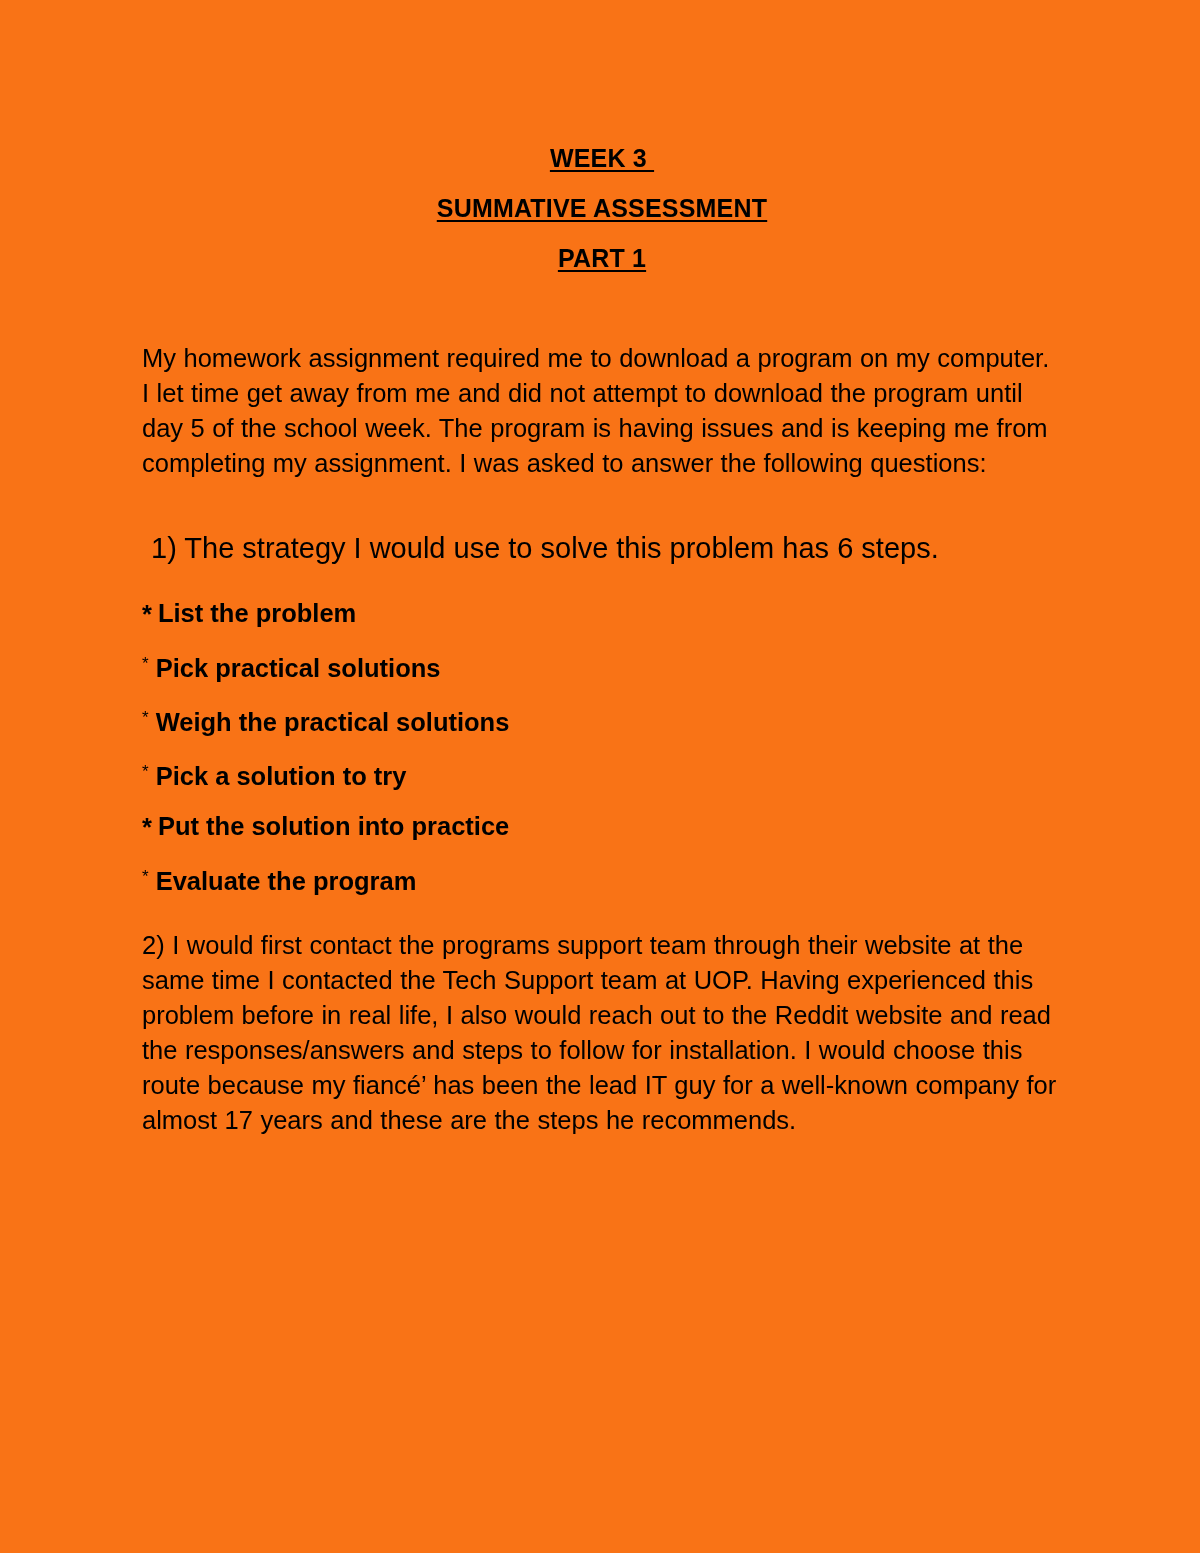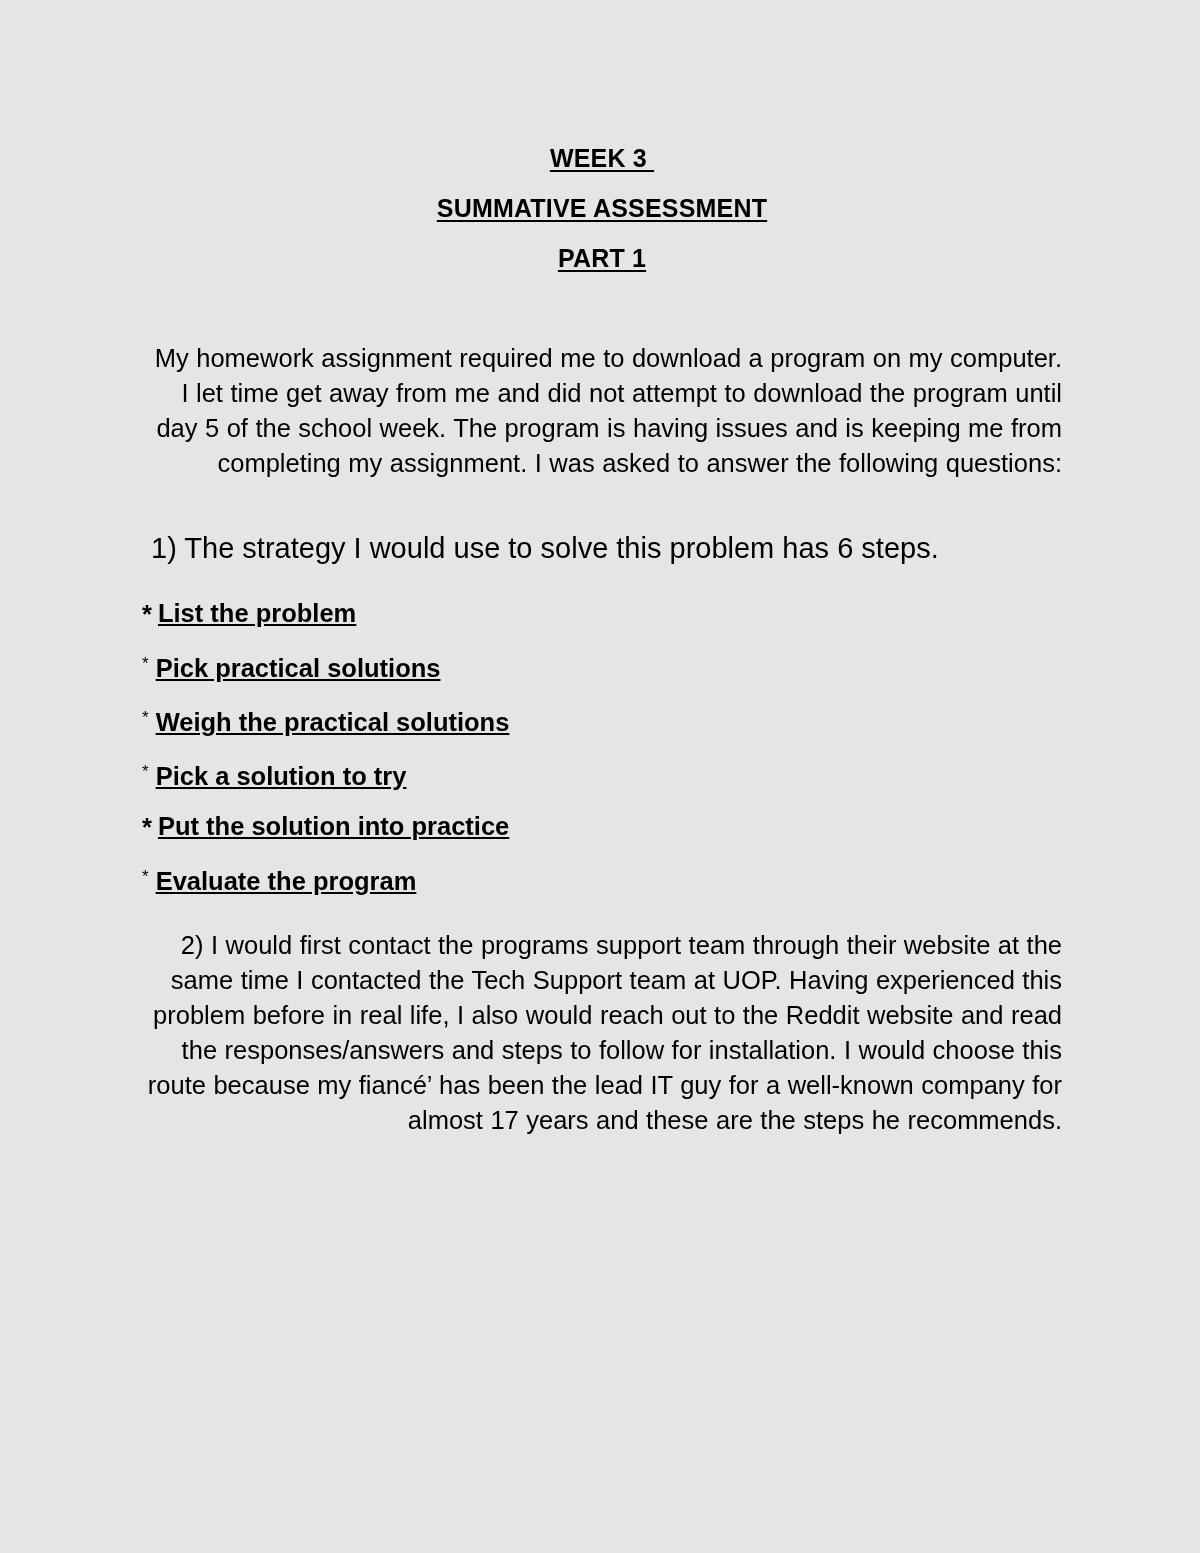--- a/index.html
+++ b/index.html
@@ -12,21 +12,21 @@
     width: 1200px;
     height: 1553px;
     font-family: "Liberation Sans", sans-serif;
     color: #000000;
     -webkit-font-smoothing: antialiased;
   }
   .page {
     position: relative;
     width: 1200px;
     height: 1553px;
-    background: #e5e5e5;
+    background: #f97316;
     box-sizing: border-box;
     padding: 0;
     overflow: hidden;
   }
   .content {
     position: absolute;
     left: 142px;
     top: 133px;
     width: 920px;
   }
@@ -47,41 +47,40 @@
     text-decoration: underline;
     text-underline-offset: 3px;
     text-decoration-thickness: 2px;
   }
 
   
   .body-para {
     font-size: 25.5px;
     line-height: 35px;
     margin: 0;
-    text-align: right;
+    text-align: left;
     word-spacing: 0.4px;
   }
   .spacer-lg { height: 58px; }
   .spacer-md { height: 50px; }
   .spacer-sm { height: 22px; }
 
   
   .question-line {
     font-size: 29px;
     line-height: 35px;
     margin: 0;
     padding-left: 9px;
   }
 
   
   .step-list {
     list-style: none;
     margin: 0;
     padding: 0;
-    text-decoration: underline;
   }
   .step-item {
     font-size: 25.5px;
     line-height: 50px;
     margin: 0;
     font-weight: bold;
     white-space: nowrap;
   }
   .step-item .star {
     font-weight: bold;

